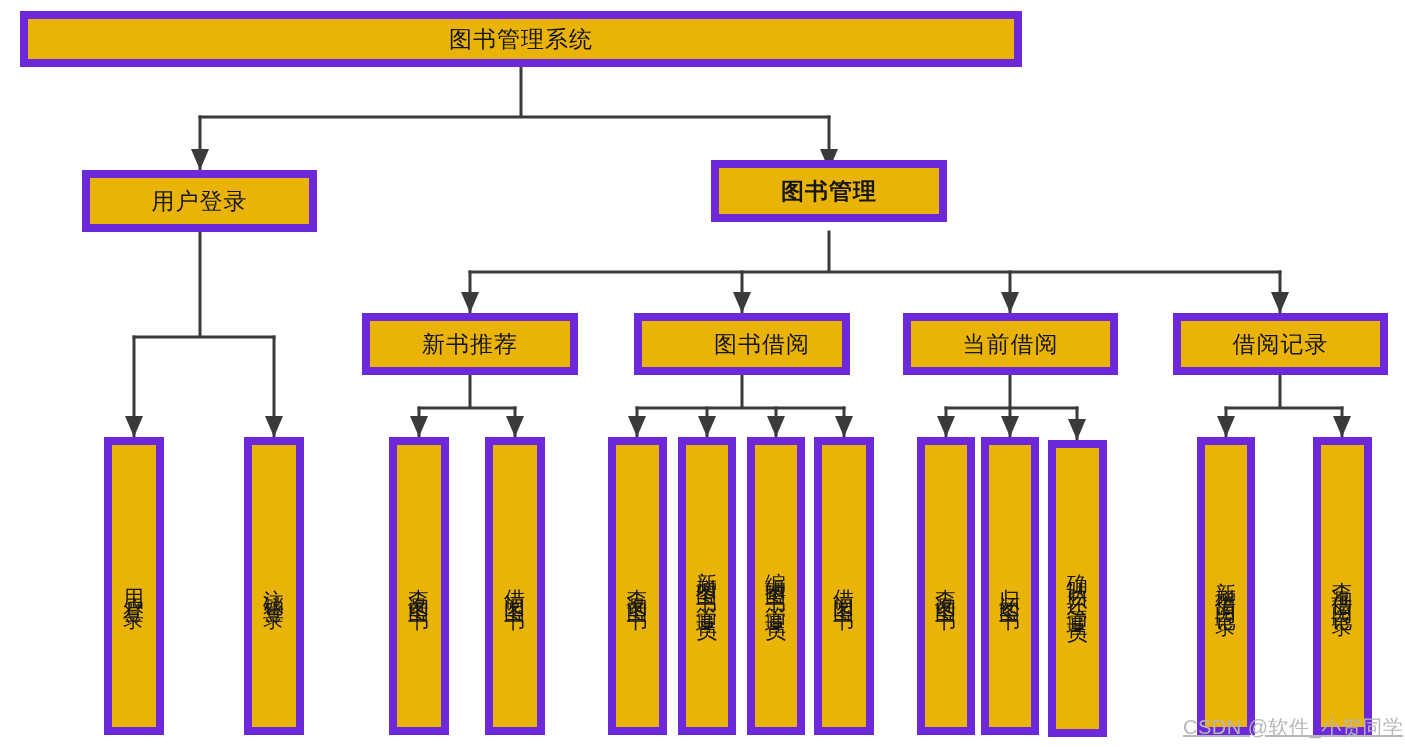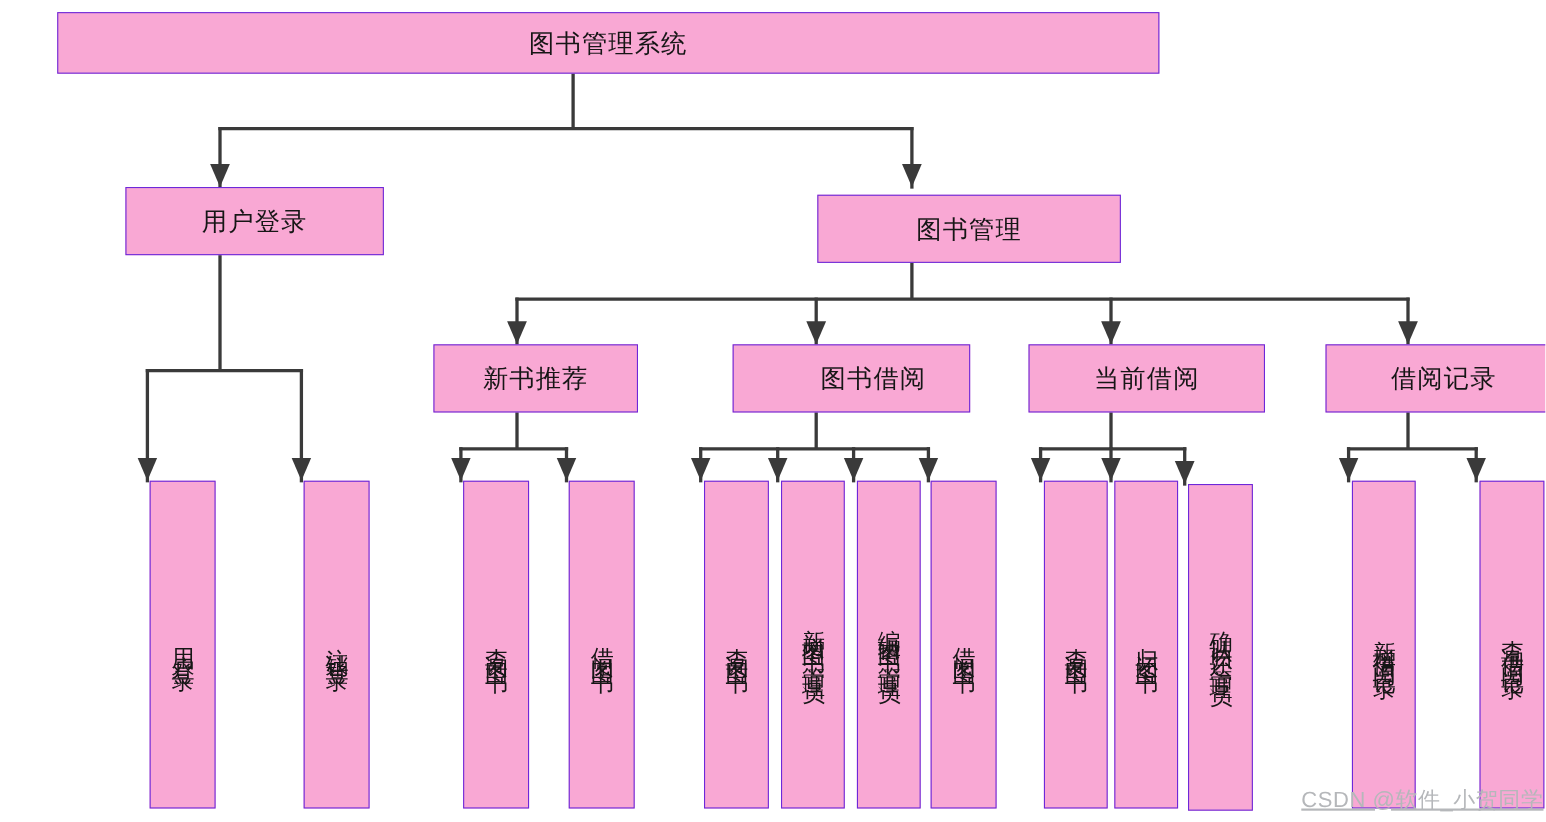--- a/index.html
+++ b/index.html
@@ -12,45 +12,44 @@
     overflow: hidden;
   }
   #wires {
     position: absolute;
     left: 0; top: 0;
     width: 1405px; height: 747px;
   }
   .node {
     position: absolute;
     box-sizing: border-box;
-    background: #f9a8d4;
-    border: 1px solid #6d28d9;
+    background: #eab308;
+    border: 8px solid #6d28d9;
     display: flex;
     align-items: center;
     justify-content: center;
     color: #161616;
     z-index: 2;
-    margin-left: 32px;
   }
   .node .lbl { white-space: nowrap; }
   .h-node { font-size: 23px; letter-spacing: 1px; }
   .v-node {
     font-size: 21px;
   }
   .v-node .lbl {
     writing-mode: vertical-rl;
     text-orientation: mixed;
     letter-spacing: 7px;
     line-height: 1;
   }
   
   #n-root            { left: 20px;   top: 11px;  width: 1002px; height: 56px; }
   #n-user-login      { left: 82px;   top: 170px; width: 235px;  height: 62px; }
-  #n-book-mgmt       { left: 711px;  top: 177px; width: 276px;  height: 62px; }
-  #n-new-book-rec    { left: 362px;  top: 313px; width: 186px;  height: 62px; }
+  #n-book-mgmt       { left: 711px;  top: 160px; width: 236px;  height: 62px; font-weight: bold; }
+  #n-new-book-rec    { left: 362px;  top: 313px; width: 216px;  height: 62px; }
   #n-book-borrow     { left: 634px;  top: 313px; width: 216px;  height: 62px; padding-left: 40px; }
   #n-current-borrow  { left: 903px;  top: 313px; width: 215px;  height: 62px; }
   #n-borrow-records  { left: 1173px; top: 313px; width: 215px;  height: 62px; }
   #n-leaf-user-login { left: 104px;  top: 437px; width: 60px; height: 298px; }
   #n-leaf-logout     { left: 244px;  top: 437px; width: 60px; height: 298px; }
   #n-leaf-rec-query  { left: 389px;  top: 437px; width: 60px; height: 298px; }
   #n-leaf-rec-borrow { left: 485px;  top: 437px; width: 60px; height: 298px; }
   #n-leaf-bb-query   { left: 608px;  top: 437px; width: 59px; height: 298px; }
   #n-leaf-bb-add     { left: 678px;  top: 437px; width: 58px; height: 298px; }
   #n-leaf-bb-edit    { left: 747px;  top: 437px; width: 58px; height: 298px; }

